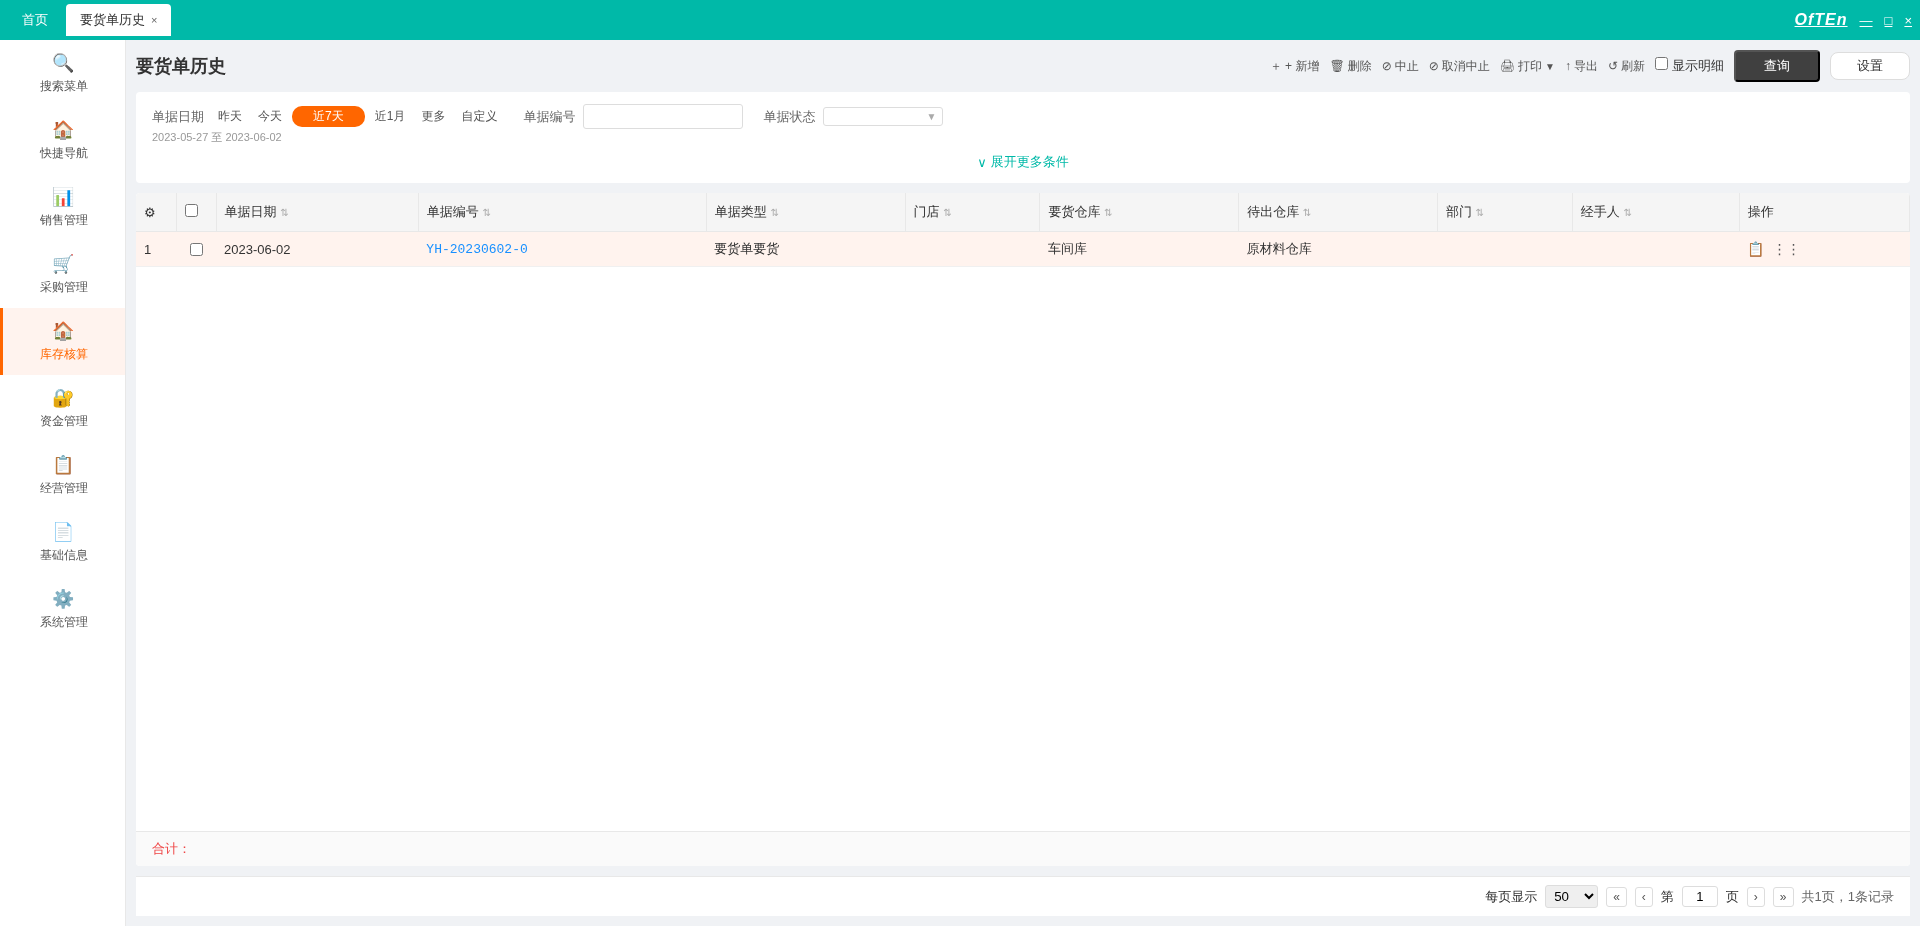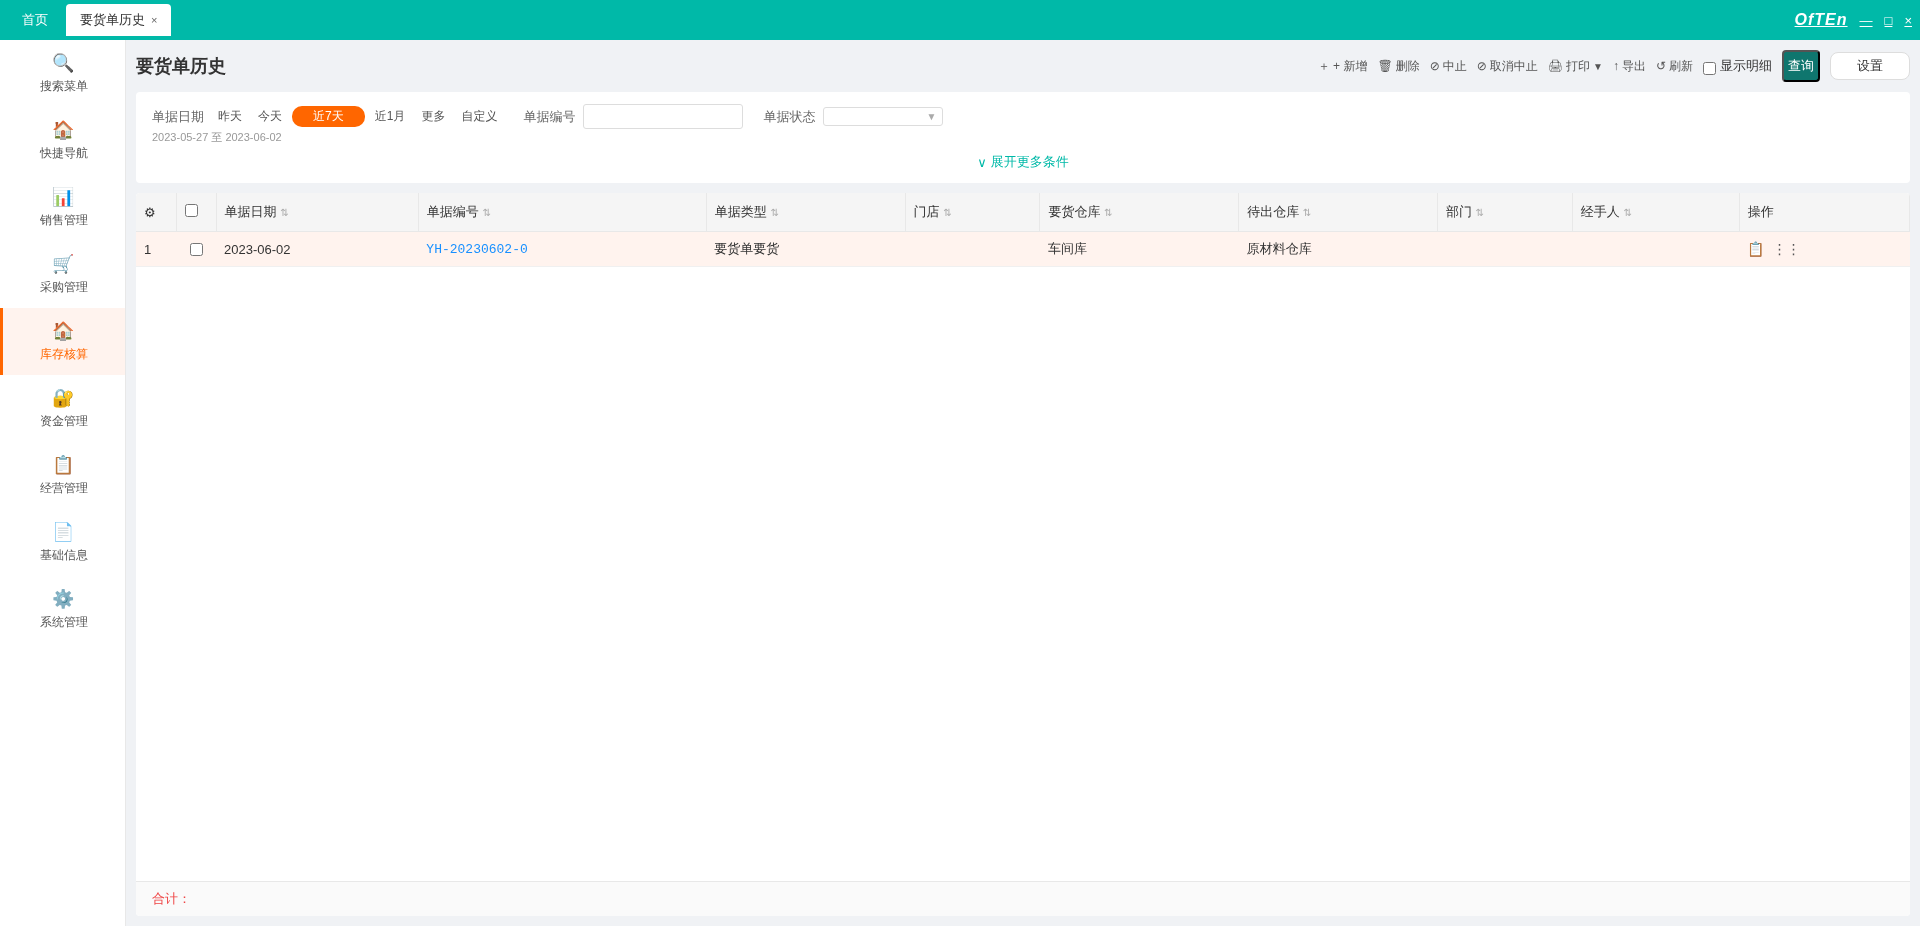--- a/index.html
+++ b/index.html
@@ -107,21 +107,21 @@
     }
     .toolbar-btn {
       display: flex;
       align-items: center;
       gap: 3px;
       cursor: pointer;
       color: #555;
       font-size: 12px;
       white-space: nowrap;
     }
-    .toolbar-btn.orange { background: #0f766e; color: #fff; border-radius: 4px; padding: 5px 4px; font-size: 13px; font-family: Liberation Mono, monospace; }
+    .toolbar-btn.orange { background: #404040; color: #fff; border-radius: 4px; padding: 5px 28px; font-size: 13px; font-family: Liberation Mono, monospace; }
     .toolbar-btn.outline { border: 1px solid #ddd; border-radius: 8px; padding: 4px 26px; background: #fff; font-size: 13px; color: #333; text-align: right; }
 
     
     .filter-area {
       background: #fff;
       border-radius: 4px;
       padding: 12px 16px;
       flex-shrink: 0;
     }
     .filter-row {
@@ -379,21 +379,21 @@
           <span style="font-size:10px;">▼</span>
         </div>
         <div class="toolbar-btn">
           <span>↑</span>
           <span>导出</span>
         </div>
         <div class="toolbar-btn">
           <span>↺</span>
           <span>刷新</span>
         </div>
-        <label style="display:flex;align-items:flex-end;gap:4px;cursor:pointer;">
+        <label style="display:flex;align-items:flex-start;gap:4px;cursor:pointer;">
           <input type="checkbox" style="">
           <span>显示明细</span>
         </label>
         <button class="toolbar-btn orange">
           <span>查询</span>
         </button>
         <button class="toolbar-btn outline">
           <span>设置</span>
         </button>
       </div>
@@ -479,14 +479,29 @@
             </tr>
           </tbody>
         </table>
       </div>
 
       <div class="table-footer">
         <span>合计：</span>
       </div>
     </div>
 
+    <div class="pagination-bar">
+      <span>每页显示</span>
+      <select>
+        <option>50</option>
+        <option>100</option>
+      </select>
+      <button class="page-btn">«</button>
+      <button class="page-btn">‹</button>
+      <span>第</span>
+      <input type="text" class="page-input" value="1" style="">
+      <span>页</span>
+      <button class="page-btn">›</button>
+      <button class="page-btn">»</button>
+      <span class="pagination-info">共1页，1条记录</span>
+    </div>
   </div>
 </div>
 
 </body></html>

